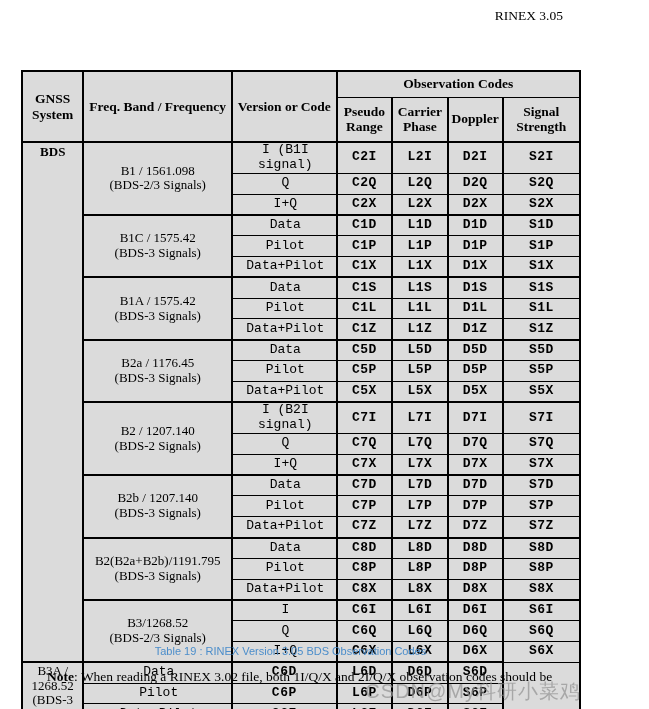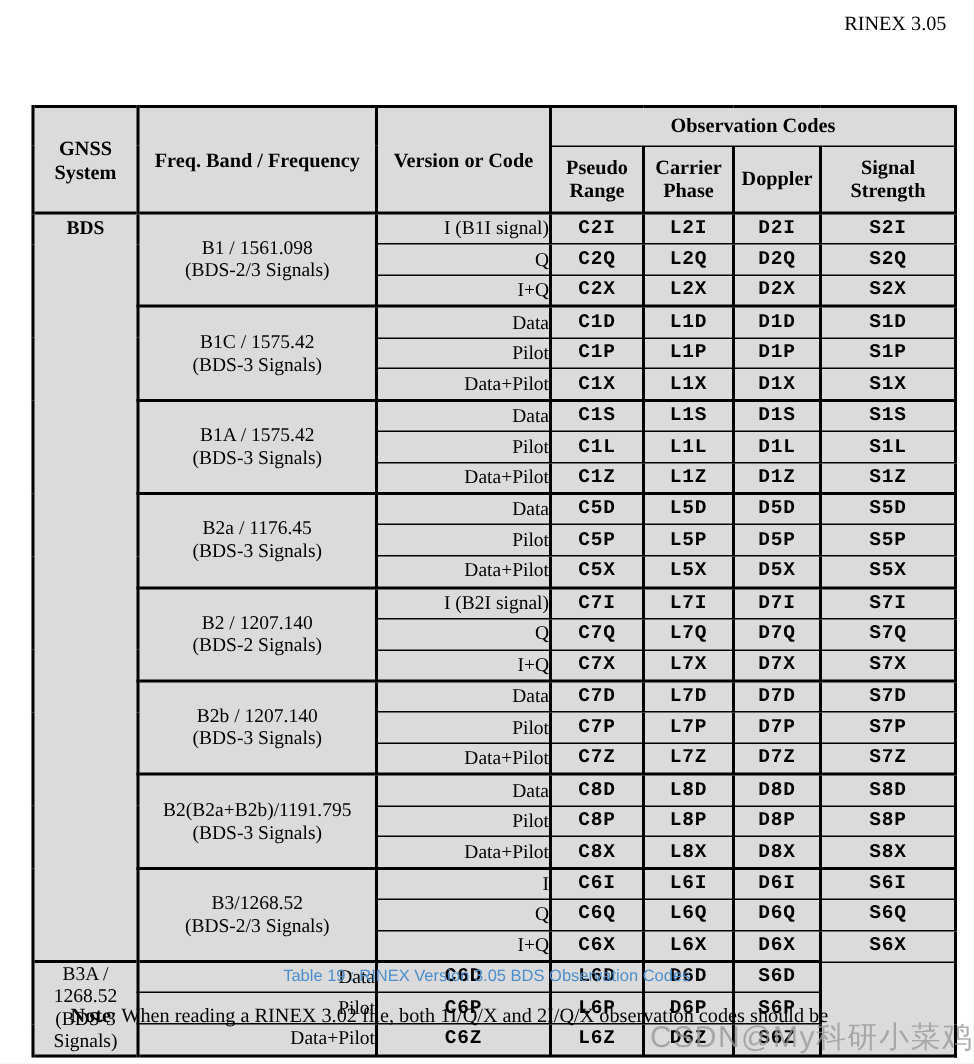--- a/index.html
+++ b/index.html
@@ -1,19 +1,19 @@
 <!DOCTYPE html>
 <html><head>
 <meta charset="utf-8">
 <style>
   * { margin: 0; padding: 0; box-sizing: border-box; }
   html, body { background: #ffffff; }
   .page {
     position: relative;
-    width: 649px;
+    width: 581px;
     height: 709px;
     background: #ffffff;
     font-family: "Liberation Serif", serif;
     color: #000;
     overflow: hidden;
   }
   .rinex-header {
     position: absolute;
     top: 8px;
     right: 18px;
@@ -53,23 +53,24 @@
     font-weight: bold;
     padding-top: 2px;
     font-size: 13.5px;
   }
   td.freq {
     text-align: center;
     vertical-align: middle;
     font-size: 13px;
   }
   td.chan {
-    text-align: right;
+    text-align: center;
     padding-left: 2px;
     font-size: 13px;
+    font-family: Liberation Mono, monospace;
   }
   td.code {
     text-align: center;
     font-family: "Liberation Mono", "DejaVu Sans Mono", monospace;
     font-weight: bold;
     font-size: 12.5px;
     letter-spacing: 0.5px;
   }
   .caption {
     position: absolute;

